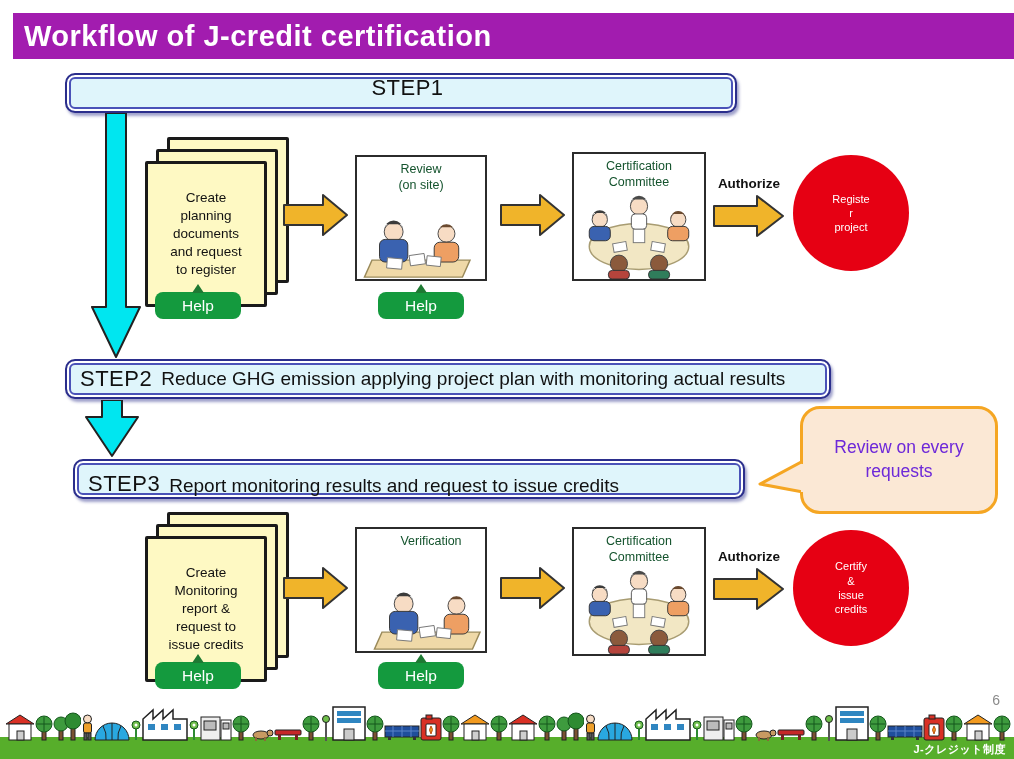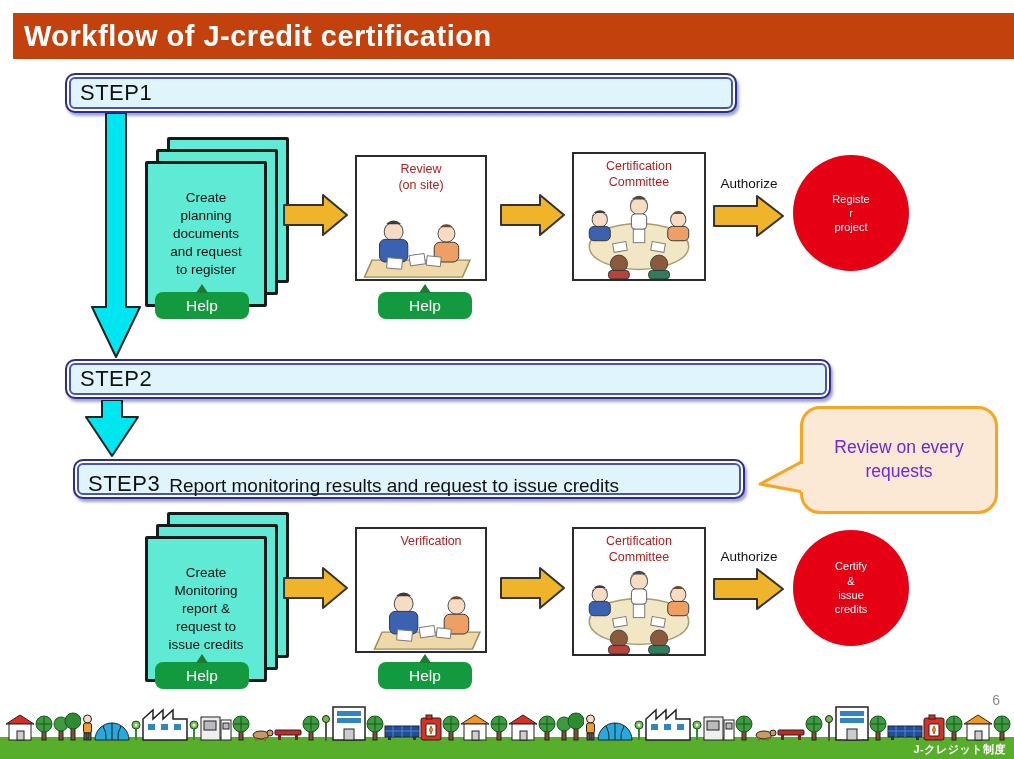--- a/index.html
+++ b/index.html
@@ -1,69 +1,69 @@
 <!DOCTYPE html>
 <html><head>
 <meta charset="utf-8">
 <style>
   html,body{margin:0;padding:0;background:#e8e8e8;font-family:"Liberation Sans",sans-serif;}
   .slide{position:relative;width:1014px;height:759px;background:#fff;overflow:hidden;margin:0 auto;}
 
   
-  .titlebar{position:absolute;left:13px;top:13px;right:0;height:46px;background:#c2410c;}
+  .titlebar{position:absolute;left:13px;top:13px;right:0;height:46px;background:#a21caf;}
   .titlebar h1{margin:0;padding-left:11px;line-height:46px;font-size:29px;font-weight:600;color:#fff;letter-spacing:.5px;}
 
   
   .step{position:absolute;height:40px;background:#DFF5FB;border:2px solid #2B2E8C;border-radius:10px;
         box-shadow:inset 0 0 0 2px #ffffff, inset 0 0 0 4px #4A52B8, 2px 3px 3px rgba(43,46,140,.45);
         display:flex;align-items:center;padding-left:13px;gap:9px;box-sizing:border-box;}
   .step .lbl{font-size:22px;color:#111;letter-spacing:.5px;}
   .step .txt{font-size:19px;color:#111;white-space:nowrap;}
-  .step1{left:65px;top:73px;width:672px;}
+  .step1{left:65px;top:73px;width:672px;flex-direction:column;}
   .step2{left:65px;top:359px;width:766px;}
   .step3{left:73px;top:459px;width:672px;align-items:flex-end;}
 
   
   .conn{position:absolute;}
   .conn svg{display:block;}
 
   
   .docstack{position:absolute;width:150px;height:174px;}
-  .docstack .page{position:absolute;width:122px;height:146px;background:#5eead4;border:3px solid #1a1a1a;border-radius:2px;box-sizing:border-box;}
+  .docstack .page{position:absolute;width:122px;height:146px;background:#fef9c3;border:3px solid #1a1a1a;border-radius:2px;box-sizing:border-box;}
   .docstack .p3{left:22px;top:0;}
   .docstack .p2{left:11px;top:12px;}
   .docstack .p1{left:0;top:24px;display:flex;align-items:center;justify-content:center;text-align:center;
                 font-size:13.5px;line-height:1.32;color:#111;}
   .ds1{left:145px;top:137px;}
   .ds2{left:145px;top:512px;}
 
   
   .picbox{position:absolute;width:132px;height:126px;background:#fff;border:2px solid #2b2b2b;box-sizing:border-box;
           display:flex;flex-direction:column;align-items:center;}
-  .picbox .cap{margin-top:5px;font-size:12.5px;line-height:1.25;text-align:center;color:#b91c1c;}
+  .picbox .cap{margin-top:5px;font-size:12.5px;line-height:1.25;text-align:center;color:#14532d;}
   .picbox svg{display:block;margin-top:auto;}
   .review1{left:355px;top:155px;}
   .committee1{left:572px;top:152px;width:134px;height:129px;}
   .review2{left:355px;top:527px;padding-left:20px;}
   .committee2{left:572px;top:527px;width:134px;height:129px;}
 
   
   .oarrow{position:absolute;width:66px;height:44px;}
   .oarrow svg{display:block;}
   .authwrap{position:absolute;width:74px;text-align:center;}
-  .authwrap .alabel{font-size:13.5px;color:#111;margin-bottom:3px;}
+  .authwrap .alabel{font-size:13.5px;color:#111;margin-bottom:3px;font-weight:bold;}
 
   
   .rcircle{position:absolute;width:116px;height:116px;border-radius:50%;background:#E60013;color:#fff;
            display:flex;align-items:center;justify-content:center;text-align:center;font-size:11px;line-height:1.3;}
   .c1{left:793px;top:155px;}
   .c2{left:793px;top:530px;}
 
   
-  .help{position:absolute;width:94px;height:27px;background:#149A3E;border-radius:8px;color:#fff;
+  .help{position:absolute;width:86px;height:27px;background:#149A3E;border-radius:8px;color:#fff;
         font-size:15.5px;display:flex;align-items:center;justify-content:center;cursor:pointer;}
   .help::before{content:"";position:absolute;top:-8px;left:50%;margin-left:-6px;
         border-left:6px solid transparent;border-right:6px solid transparent;border-bottom:9px solid #1E7A33;}
 
   
   .bubble{position:absolute;left:800px;top:406px;width:198px;height:108px;background:#FBE8D5;border:3px solid #F5A623;
           border-radius:20px;display:flex;align-items:center;justify-content:center;text-align:center;
           font-size:17.5px;line-height:1.35;color:#6d28d9;z-index:2;box-sizing:border-box;}
   .bubble-tail{position:absolute;left:757px;top:458px;z-index:3;}
   .bubble-mask{position:absolute;left:801px;top:464px;width:8px;height:28px;background:#FBE8D5;z-index:4;}
@@ -83,20 +83,21 @@
 
   <div class="titlebar">
     <h1>Workflow of J-credit certification</h1>
   </div>
 
   <div class="step step1">
     <span class="lbl">STEP1</span>
   </div>
   <div class="step step2">
     <span class="lbl">STEP2</span>
+    <span class="txt">Reduce GHG emission applying project plan with monitoring actual results</span>
   </div>
   <div class="step step3">
     <span class="lbl">STEP3</span>
     <span class="txt">Report monitoring results and request to issue credits</span>
   </div>
 
   <div class="conn" style="left:90px;top:113px;">
     <svg width="52" height="246" viewBox="0 0 52 246">
       <polygon points="16,0 36,0 36,194 50,194 26,244 2,194 16,194" fill="#00E6F0" stroke="#222" stroke-width="2" stroke-linejoin="round"></polygon>
     </svg>

